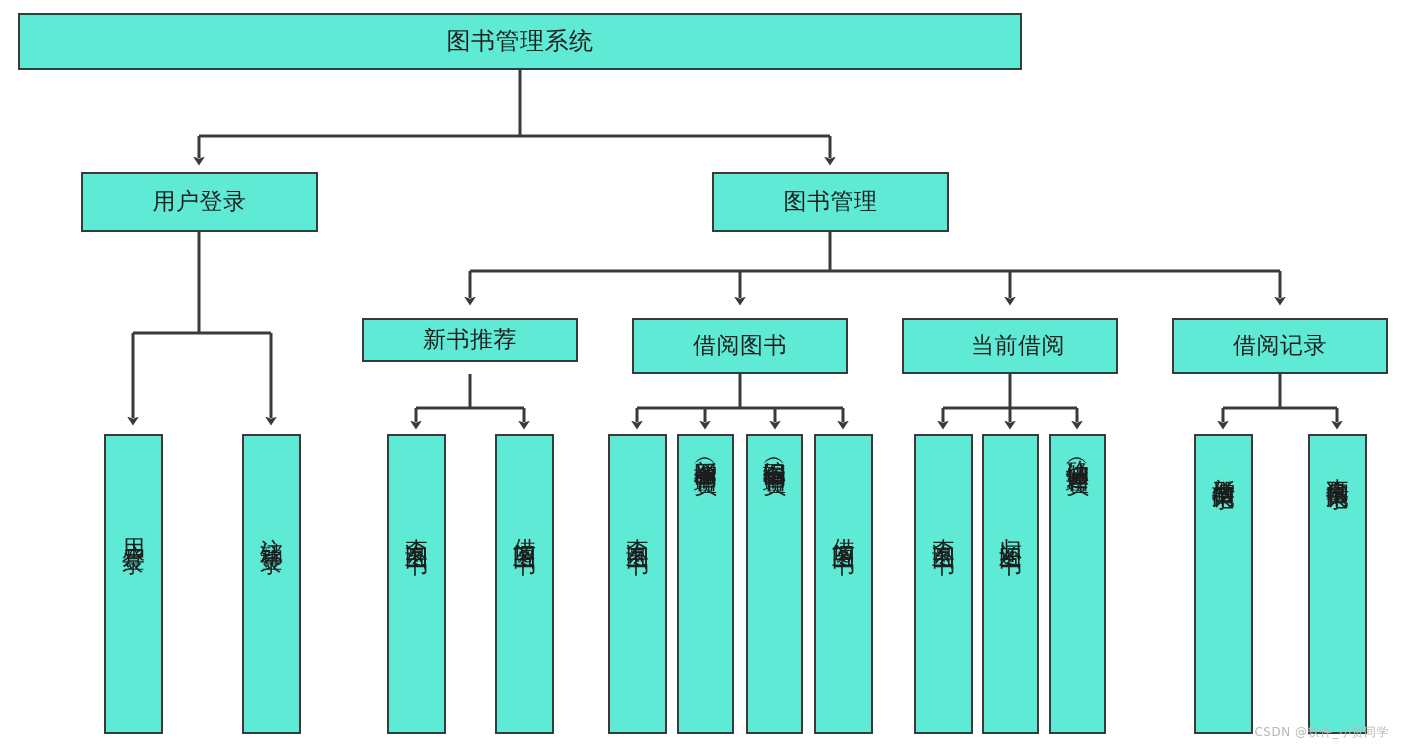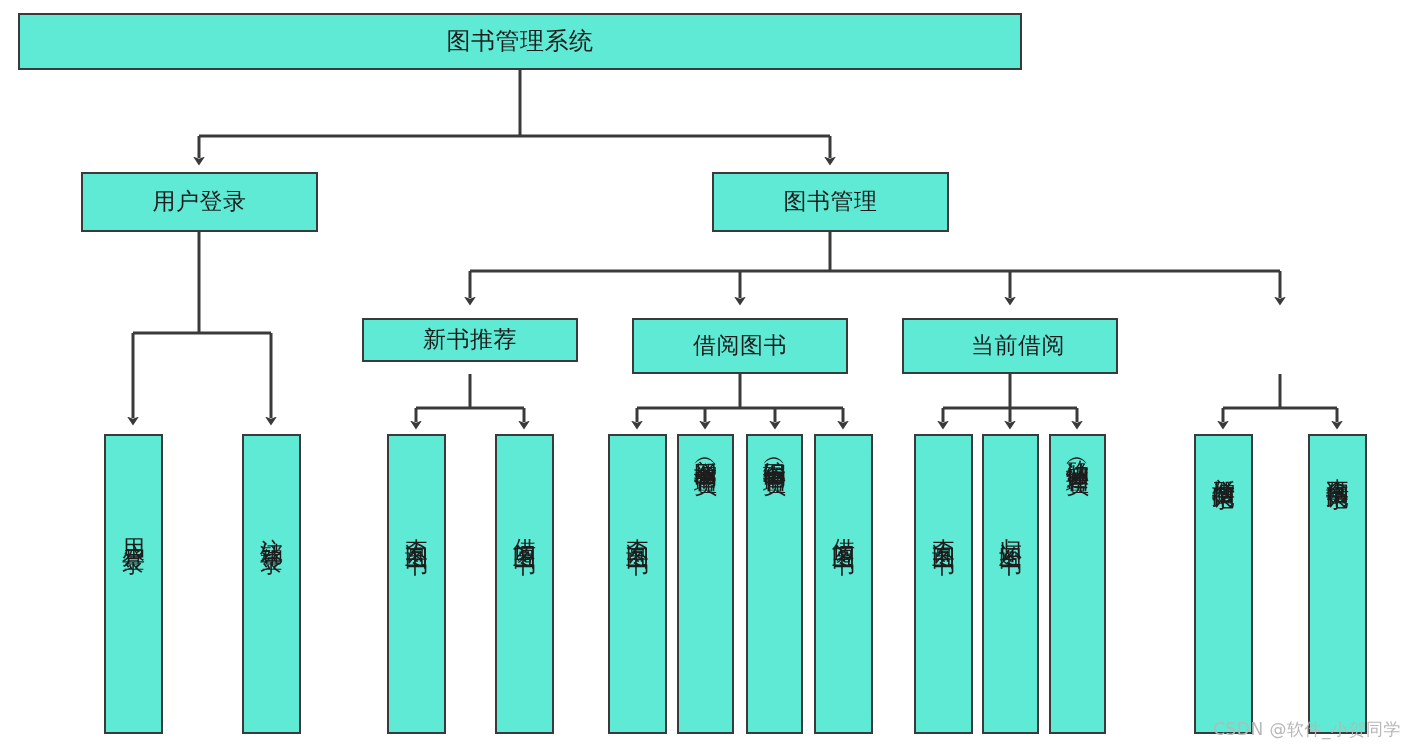--- a/index.html
+++ b/index.html
@@ -58,23 +58,23 @@
     font-size: 23px;
     line-height: 1;
     letter-spacing: 5px;
     white-space: nowrap;
   }
   .node.vert.tall .label {
     letter-spacing: 2px;
   }
   #watermark {
     position: absolute;
-    right: 4px;
+    right: 16px;
     bottom: 6px;
-    font-size: 17px;
+    font-size: 12px;
     color: #b8b8b8;
     letter-spacing: 0.5px;
     white-space: nowrap;
   }
 </style>
 </head>
 <body>
 
 <div id="canvas">
 
@@ -141,20 +141,23 @@
 
   <div class="node horiz" style="left:362px; top:318px; width:216px; height:44px;">
     <span class="label">新书推荐</span>
   </div>
   <div class="node horiz" style="left:632px; top:318px; width:216px; height:56px;">
     <span class="label">借阅图书</span>
   </div>
   <div class="node horiz" style="left:902px; top:318px; width:216px; height:56px;padding-left:16px;">
     <span class="label">当前借阅</span>
   </div>
+  <div class="node horiz" style="left:1172px; top:318px; width:216px; height:56px;">
+    <span class="label">借阅记录</span>
+  </div>
 
   <div class="node vert" style="left:104px; top:434px; width:59px; height:300px; padding-top:84px;">
     <span class="label">用户登录</span>
   </div>
   <div class="node vert" style="left:242px; top:434px; width:59px; height:300px; padding-top:84px;">
     <span class="label">注销登录</span>
   </div>
 
   <div class="node vert" style="left:387px; top:434px; width:59px; height:300px; padding-top:84px;">
     <span class="label">查询图书</span>

